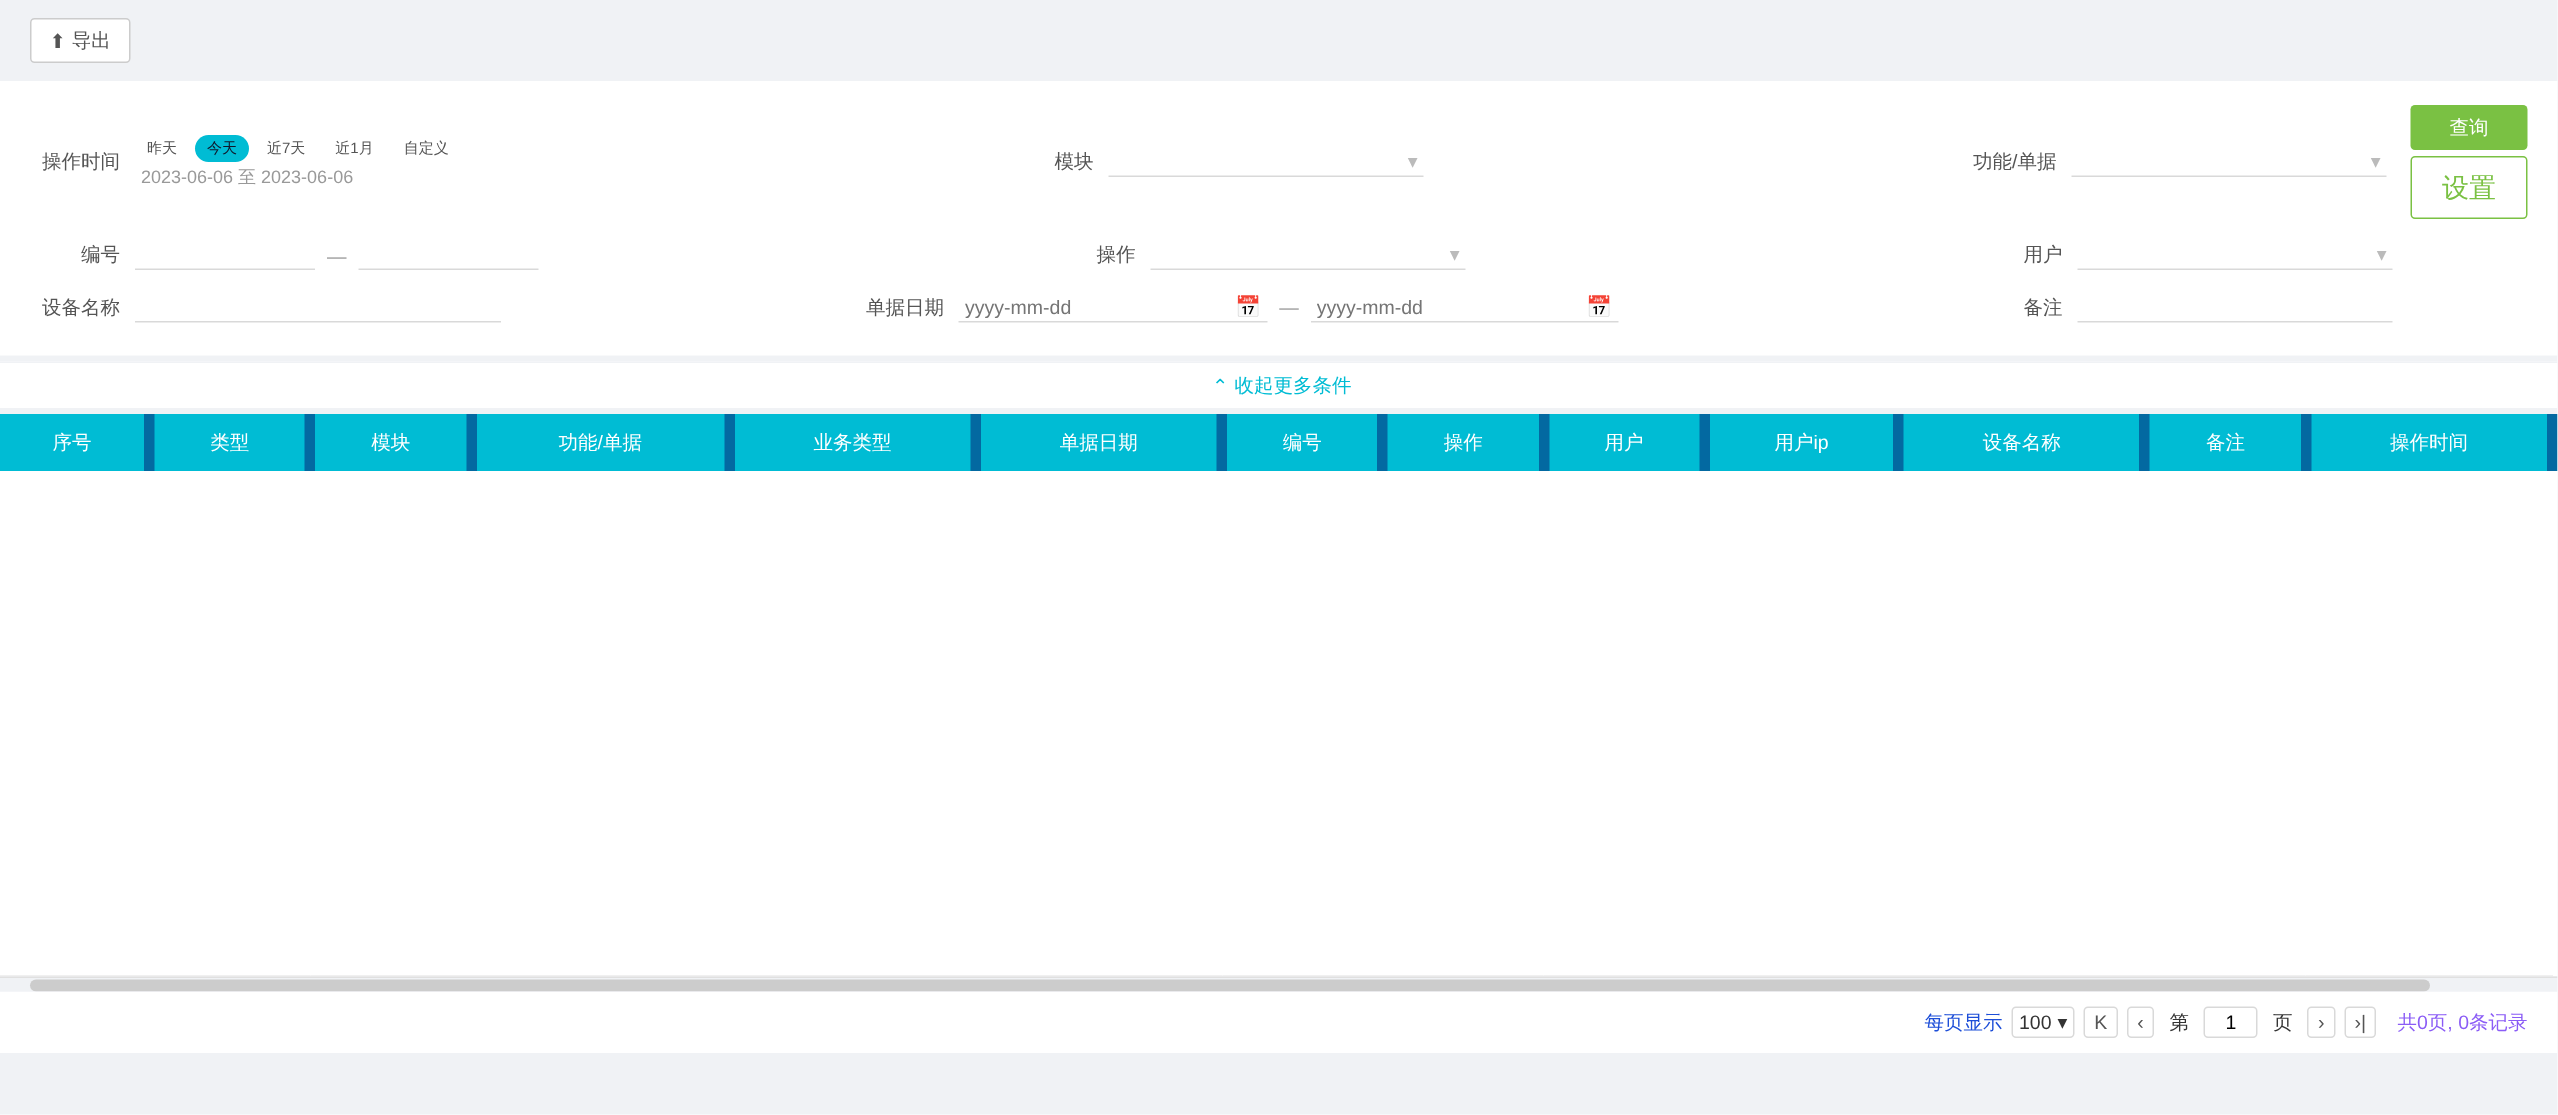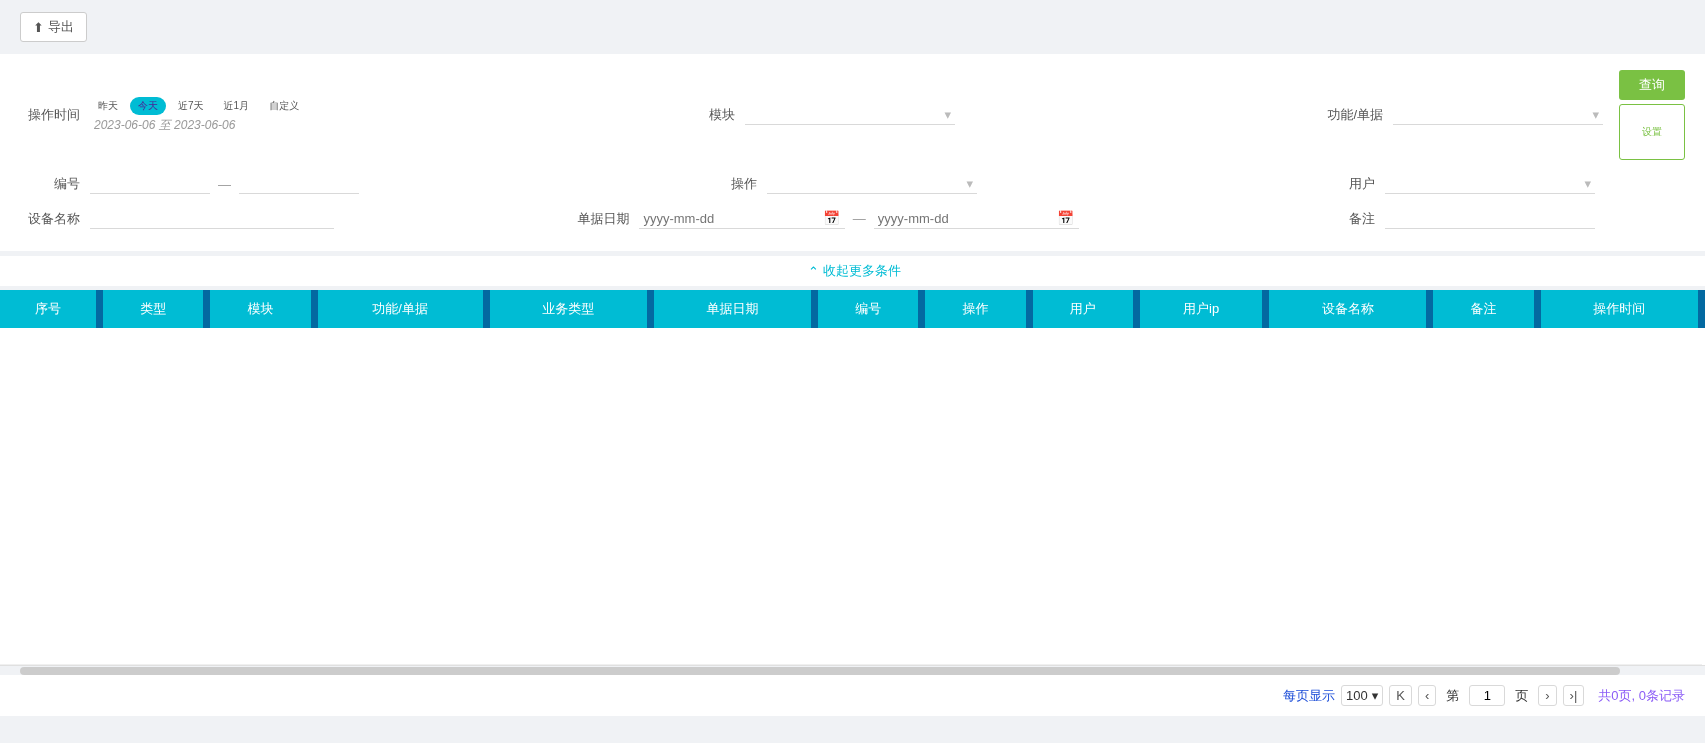--- a/index.html
+++ b/index.html
@@ -43,23 +43,23 @@
       font-size: 13px;
       flex-shrink: 0;
     }
 
     .time-btns { display: flex; align-items: center; gap: 4px; }
     .time-btn {
       padding: 2px 8px; border-radius: 12px; font-size: 10px;
       cursor: pointer; border: none; background: transparent; color: #555;
     }
     .time-btn.active {
-      background: #00bcd4; color: #4c1d95; border-radius: 12px;
-    }
-    .time-range-text { font-size: 12px; color: #999; margin-left: 4px; font-style: italic; }
+      background: #00bcd4; color: #0f172a; border-radius: 12px;
+    }
+    .time-range-text { font-size: 12px; color: #999; margin-left: 4px; }
 
     .filter-select {
       display: flex; align-items: center;
       border-bottom: 1px solid #d9d9d9;
       padding: 2px 4px; min-width: 200px; cursor: pointer;
       justify-content: space-between; flex: 1;
     }
     .filter-select span { color: #bbb; font-size: 13px; }
     .select-arrow { color: #00bcd4; font-size: 12px; }
 
@@ -82,21 +82,21 @@
 
     .action-btns {
       display: flex; flex-direction: column; gap: 4px; margin-left: 16px;
     }
     .query-btn {
       background: #7ac143; color: #fff; border: none;
       padding: 6px 20px; border-radius: 3px; cursor: pointer; font-size: 13px;
     }
     .setting-btn {
       background: #fff; color: #7ac143; border: 1px solid #7ac143;
-      padding: 20px 20px; border-radius: 3px; cursor: pointer; font-size: 10px;
+      padding: 8px 20px; border-radius: 3px; cursor: pointer; font-size: 18px;
     }
 
     .collapse-bar {
       display: flex; align-items: center; justify-content: center;
       padding: 6px 0; cursor: pointer; color: #00bcd4; font-size: 13px;
       background: #fff; border-top: 1px solid #f0f2f5;
     }
     .collapse-bar span { margin-left: 4px; }
 
     .table-container {

